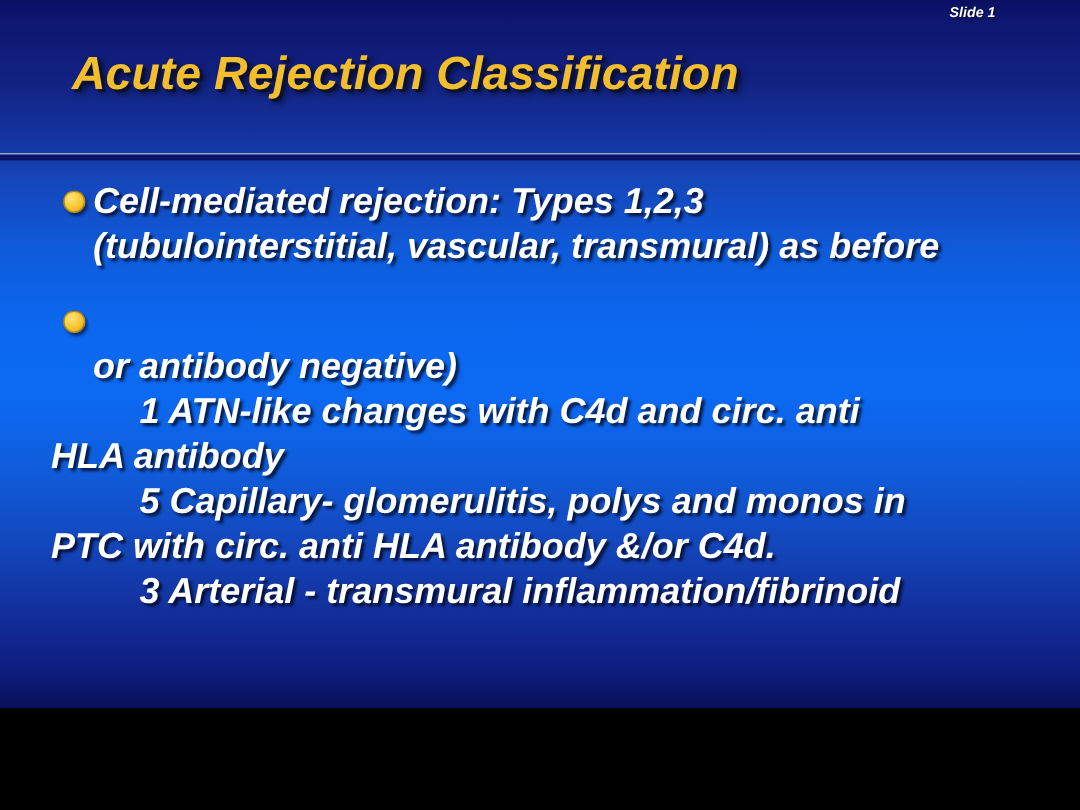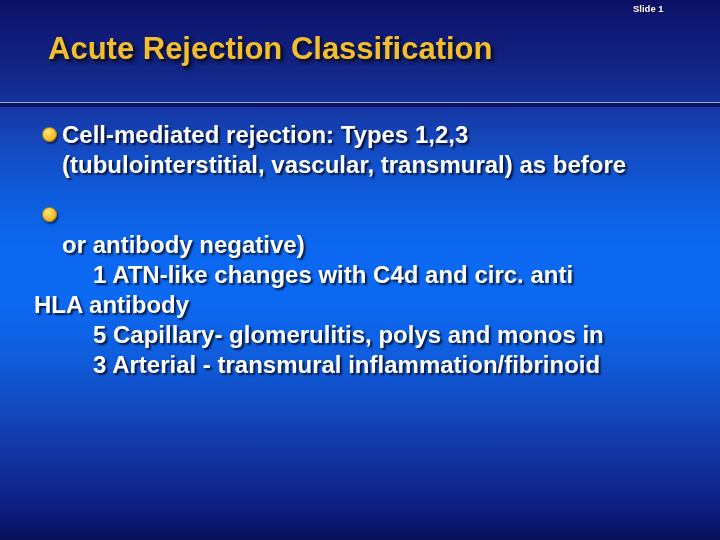--- a/index.html
+++ b/index.html
@@ -3,37 +3,38 @@
 <meta charset="utf-8">
 <style>
   html, body {
     margin: 0;
     padding: 0;
     background: #000;
   }
   .slide {
     position: relative;
     width: 720px;
-    height: 540px;
+    height: 472px;
     overflow: hidden;
     font-family: "Liberation Sans", sans-serif;
     background: linear-gradient(180deg,
       #0A0F62 0%,
       #0E1670 3%,
       #122383 12%,
       #14339E 19%,
       #1547BC 26%,
       #0E5CDC 36%,
       #0C68F0 46%,
       #0C69F2 56%,
       #0F5DDC 66%,
       #1348BE 76%,
       #12309C 86%,
       #0E1E82 94%,
       #081058 100%);
+    font-style: italic;
   }
   .slide-number {
     position: absolute;
     left: 633px;
     top: 3px;
     font-size: 9.5px;
     font-weight: bold;
     color: #ffffff;
     text-shadow: 1px 1px 1px rgba(0,0,0,0.55);
   }
@@ -125,20 +126,23 @@
     </div>
 
     <div class="line flush">
       <span>HLA antibody</span>
     </div>
 
     <div class="line tab">
       <span>5 Capillary- glomerulitis, polys and monos in</span>
     </div>
 
+    <div class="line flush">
+      <span>PTC with circ. anti HLA antibody &amp;/or C4d.</span>
+    </div>
 
     <div class="line tab">
       <span>3 Arterial - transmural inflammation/fibrinoid</span>
     </div>
 
 
   </div>
 </div>
 
 </body></html>

